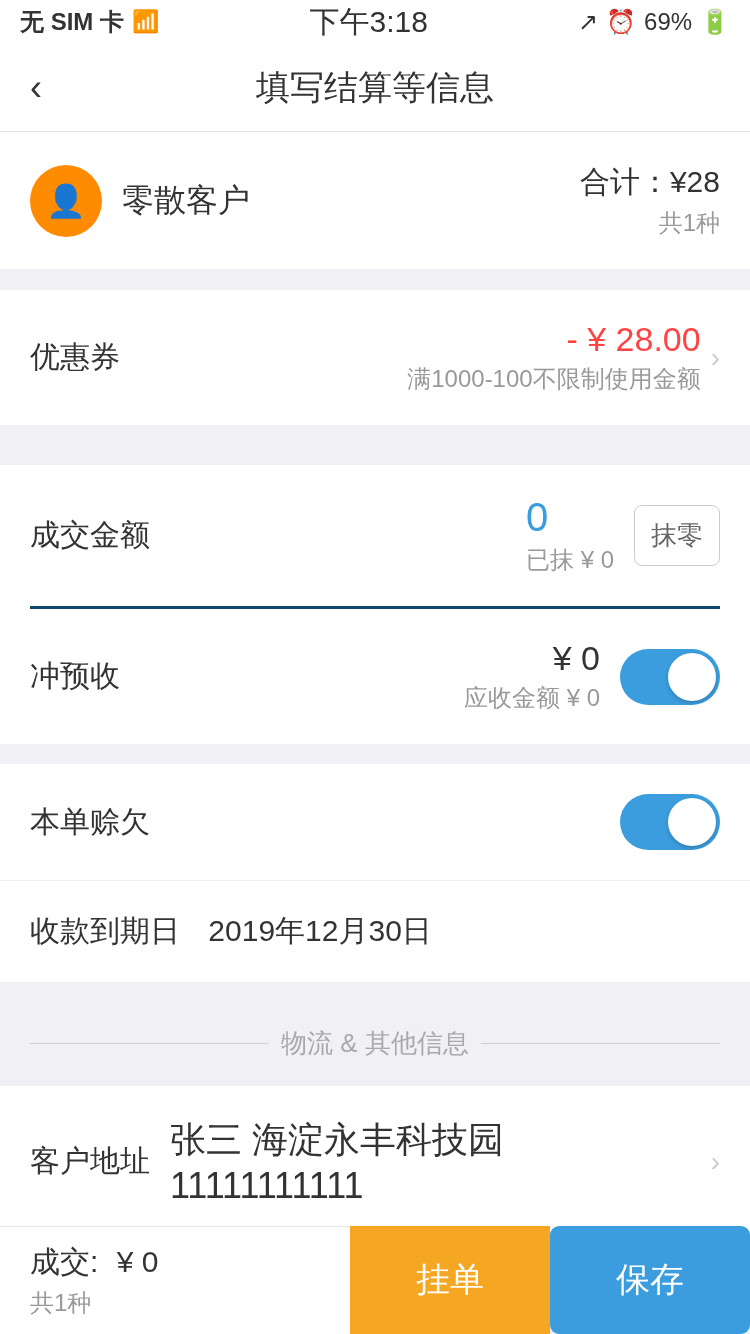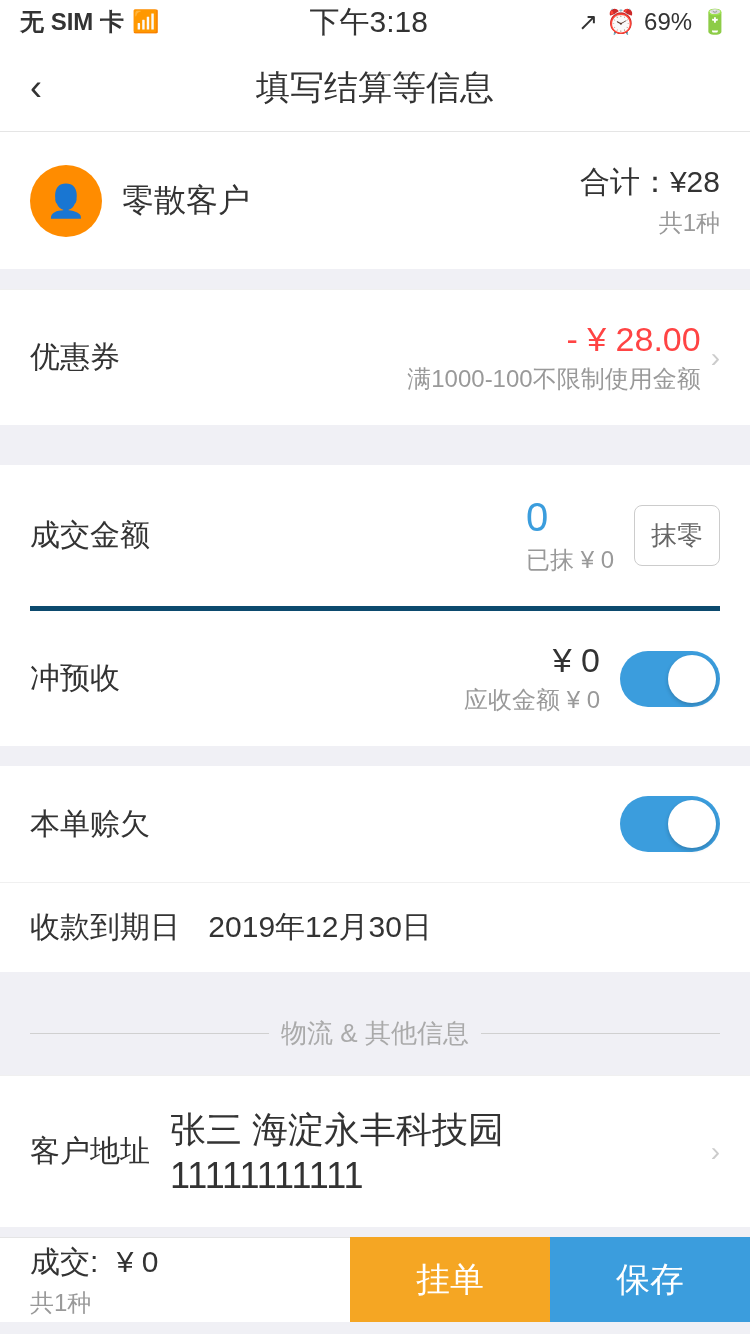--- a/index.html
+++ b/index.html
@@ -114,21 +114,21 @@
     
     .amount-section {
       background: #fff;
       padding: 0 30px;
     }
     .amount-row {
       display: flex;
       align-items: center;
       justify-content: space-between;
       padding: 30px 0;
-      border-bottom: 5px solid #0c4a6e;
+      border-bottom: 3px solid #0c4a6e;
     }
     .amount-row:last-child { border-bottom: none; }
     .amount-right { display: flex; align-items: center; gap: 20px; }
     .amount-value { font-size: 40px; color: #3b9ddd; font-weight: 500; }
     .amount-sub { font-size: 24px; color: #999; text-align: right; margin-top: 4px; }
     .round-btn {
       border: 1px solid #ccc;
       border-radius: 8px;
       padding: 12px 16px;
       font-size: 26px;
@@ -169,21 +169,21 @@
       padding: 30px;
       display: flex;
       align-items: center;
       justify-content: space-between;
     }
     .debt-label { font-size: 30px; color: #333; }
 
     
     .due-date-row {
       background: #fff;
-      padding: 24px 30px;
+      padding: 30px 30px;
       border-top: 1px solid #f0f0f0;
       font-size: 30px;
       color: #333;
     }
 
     
     .logistics-divider {
       background: #f0f0f5;
       display: flex;
       align-items: center;
@@ -210,24 +210,24 @@
       gap: 20px;
       border-top: 1px solid #f0f0f0;
     }
     .address-label { font-size: 30px; color: #333; white-space: nowrap; flex-shrink: 0; }
     .address-value { font-size: 36px; color: #333; flex: 1; }
     .address-chevron { color: #ccc; font-size: 28px; flex-shrink: 0; }
 
     
     .bottom-bar {
       position: fixed;
-      bottom: 12px;
+      bottom: 0;
       left: 0;
       width: 750px;
-      height: 85px;
+      height: 108px;
       display: flex;
       align-items: stretch;
     }
     .bottom-info {
       flex: 1;
       background: #fff;
       display: flex;
       flex-direction: column;
       justify-content: center;
       padding: 0 30px;
@@ -247,20 +247,21 @@
     }
     .btn-save {
       width: 200px;
       background: #3b9ddd;
       display: flex;
       align-items: center;
       justify-content: center;
       font-size: 34px;
       color: #fff;
       cursor: pointer;
+      border-radius: 9px;
     }
 
     
     .wifi { font-size: 22px; }
   </style>
 </head>
 <body>
 
 <div class="status-bar">
   <div class="status-left">

